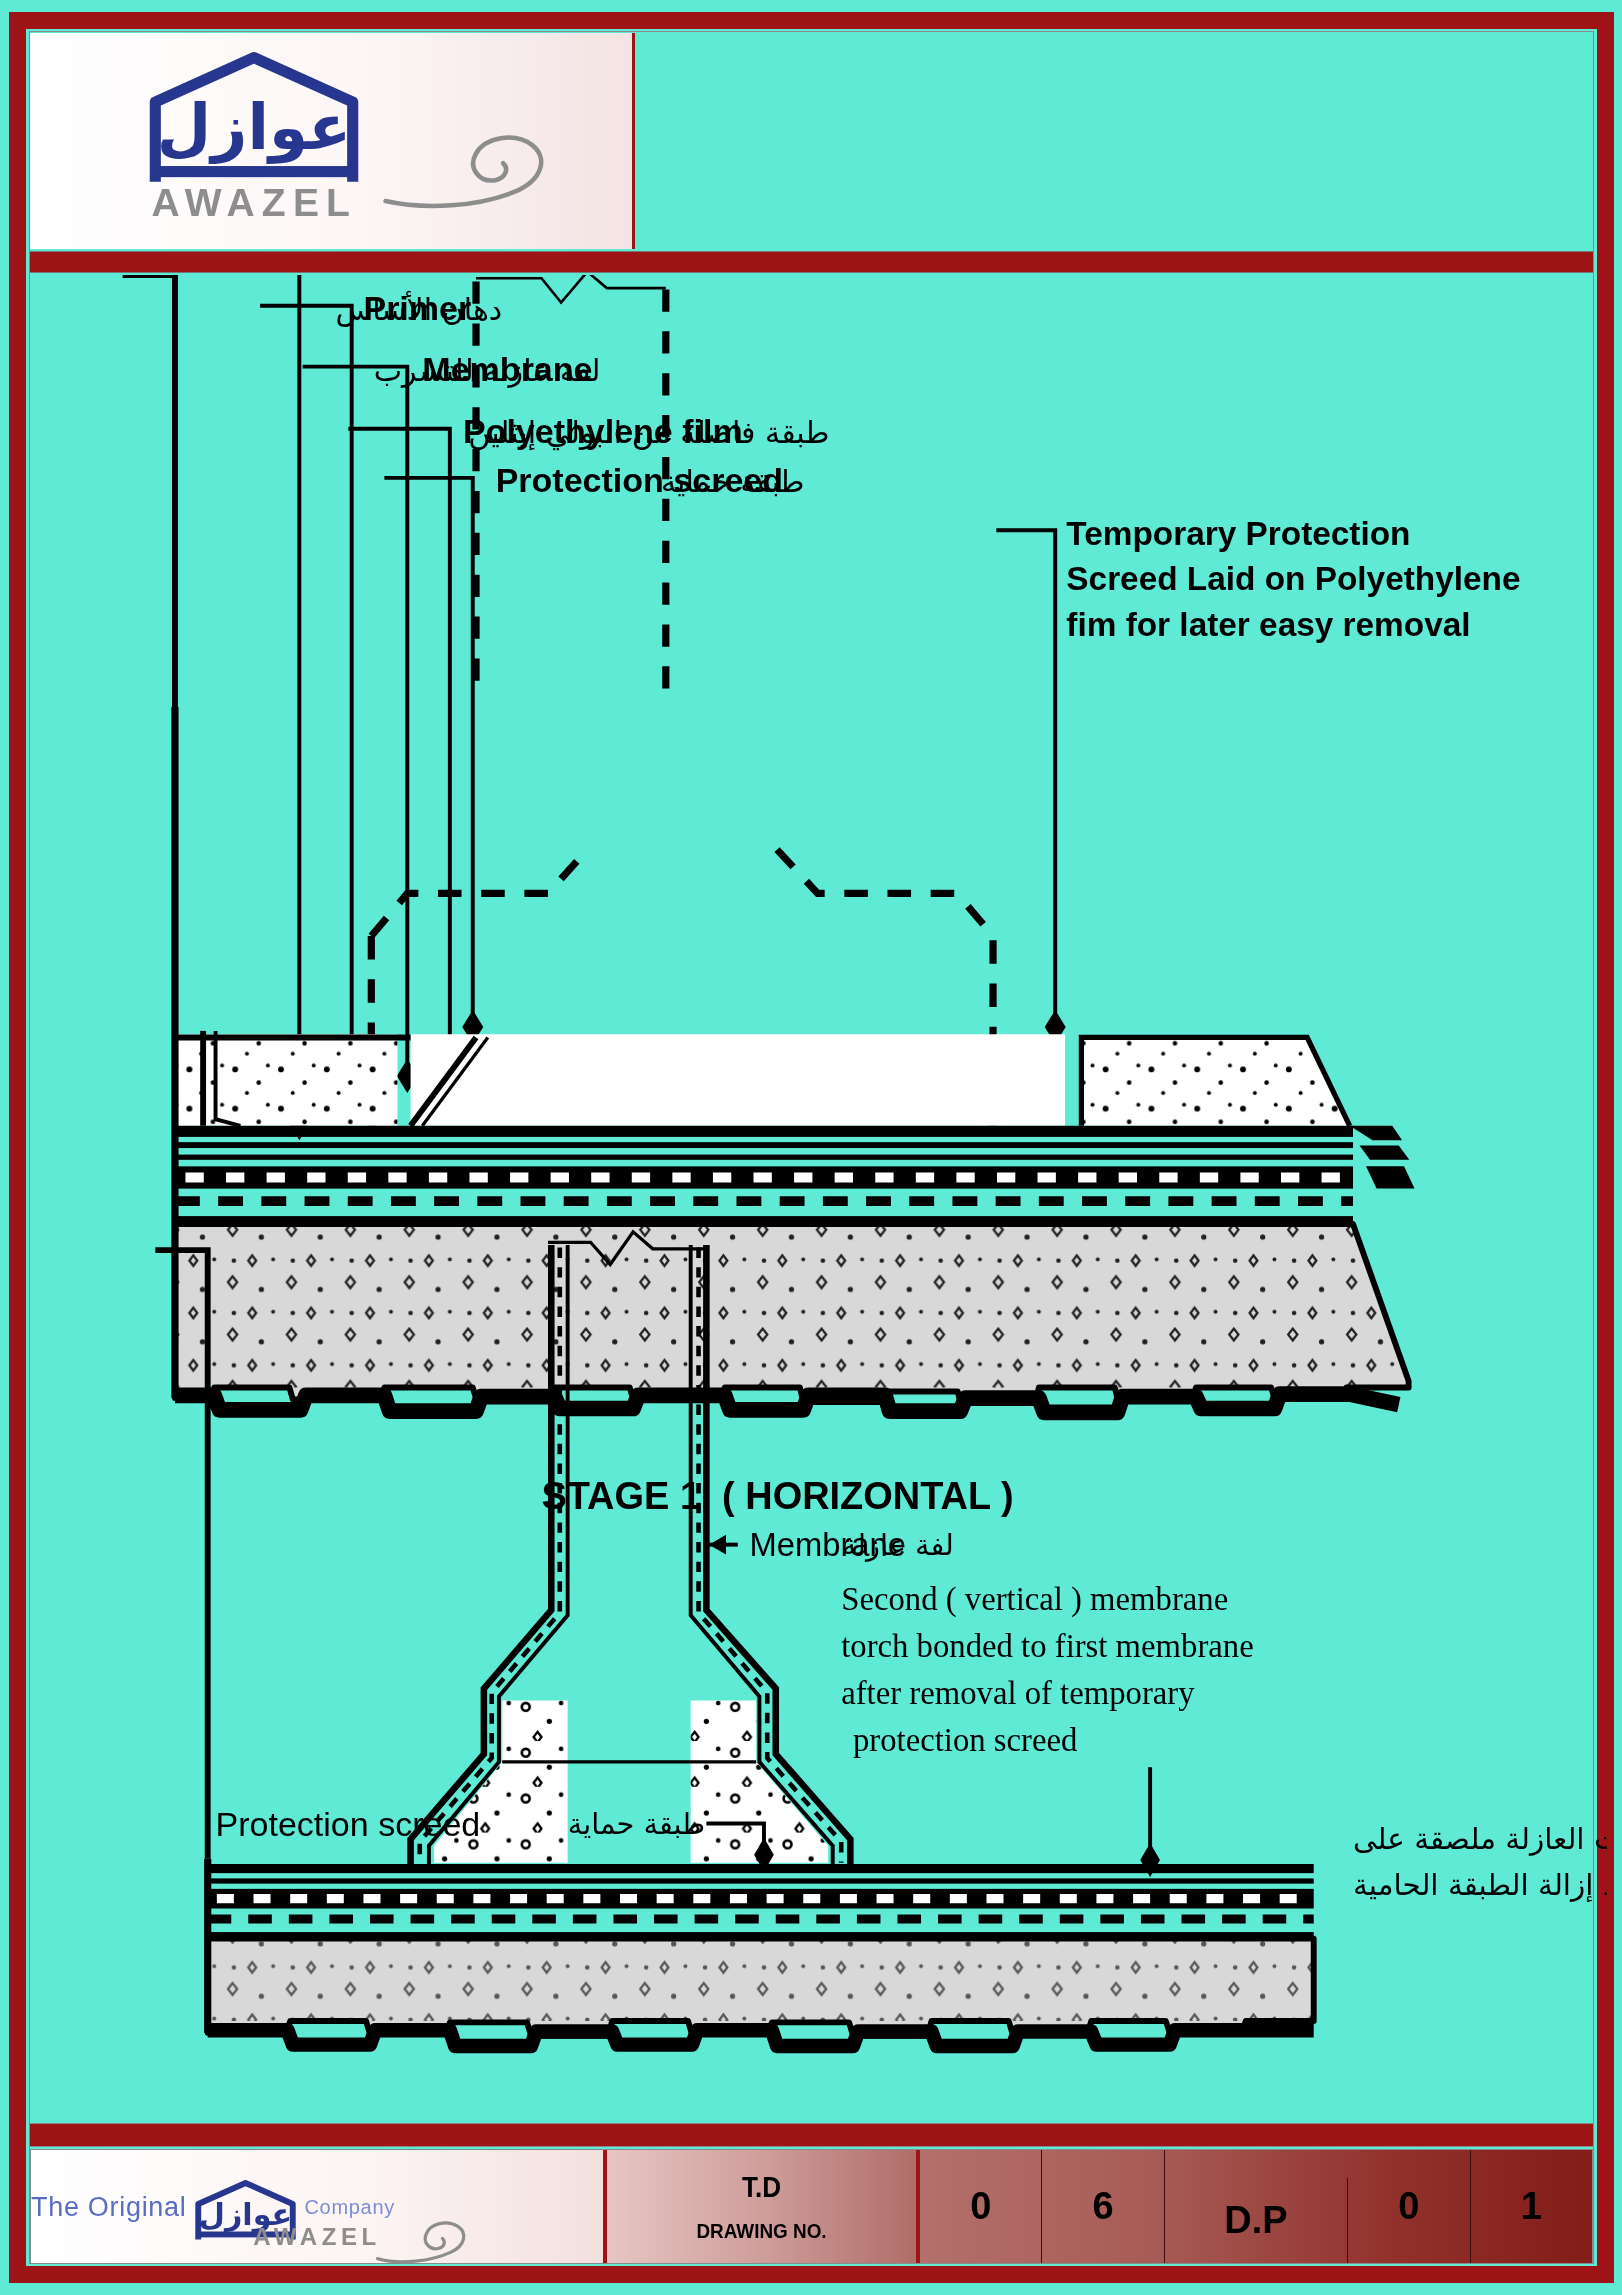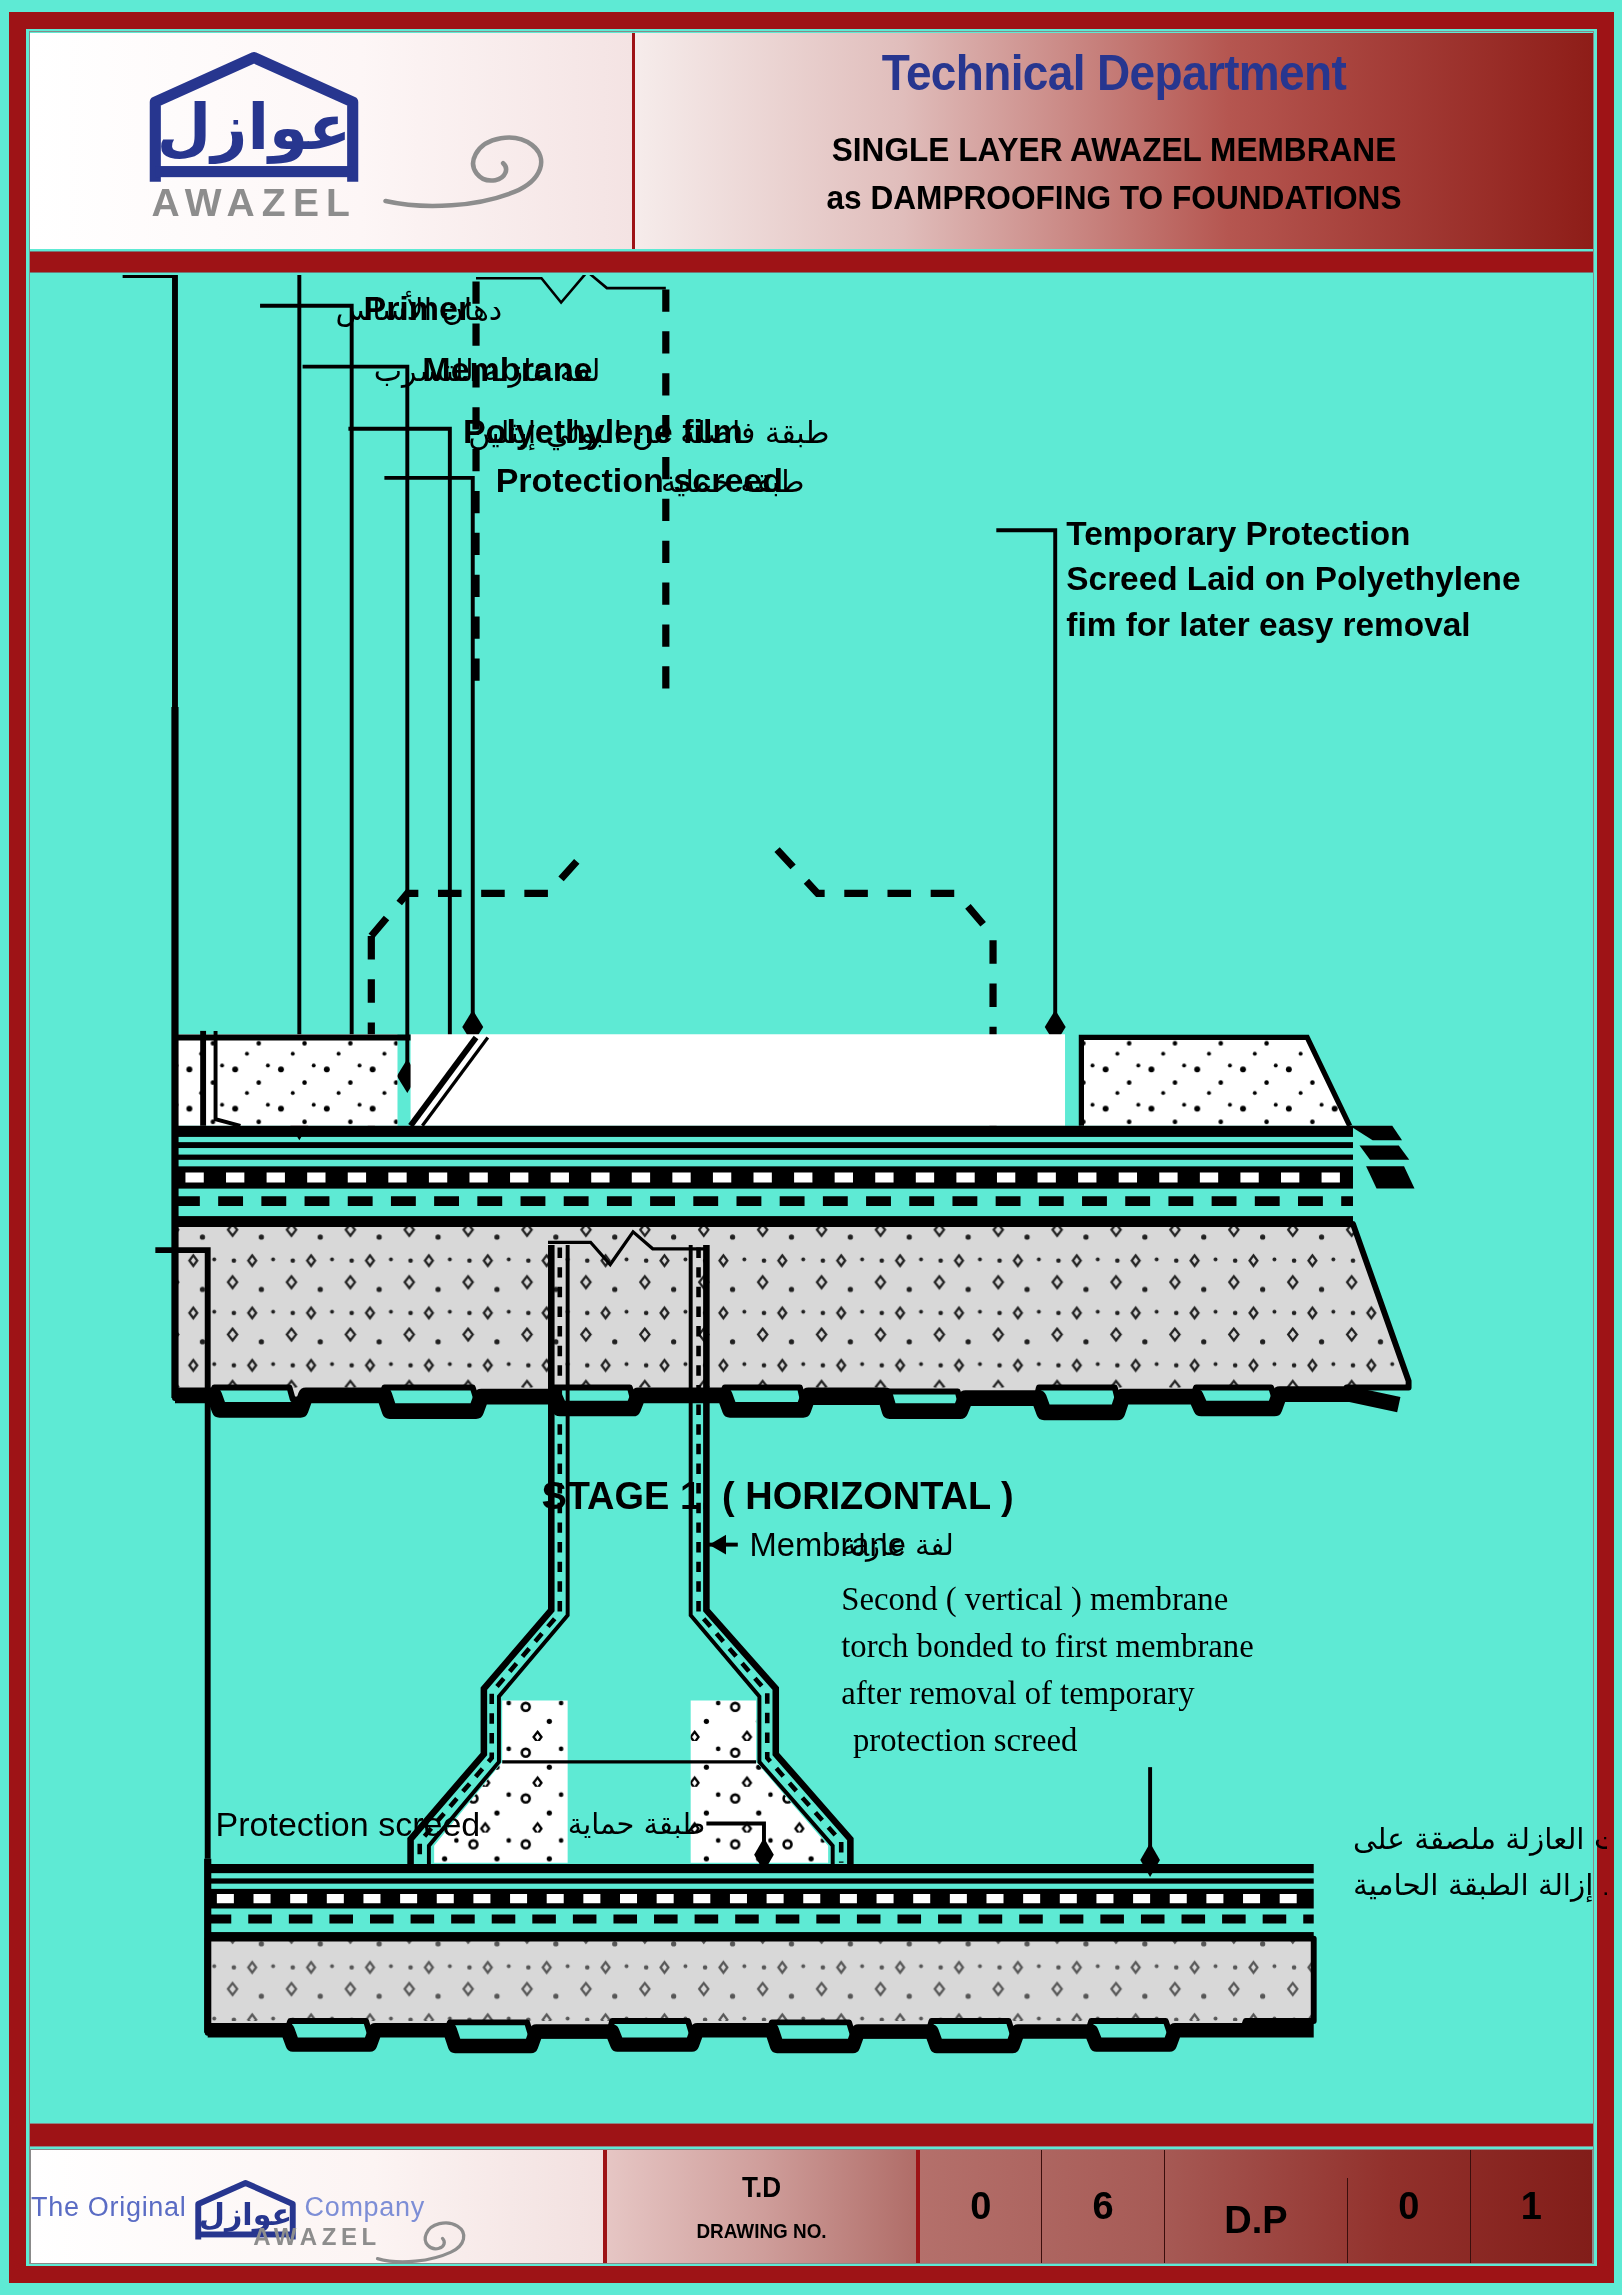--- a/index.html
+++ b/index.html
@@ -50,21 +50,21 @@
     border:1.3px solid #8a8a8a;box-sizing:border-box;}
 
   .f-by{width:389px;background:#fff;position:relative;border-right:4.6px solid #9e1316;box-sizing:border-box;}
   .f-by .l1{position:absolute;left:27.5px;top:25px;font-size:21.6px;font-weight:bold;color:#000;transform:scaleX(0.9);}
   .f-by .l2{position:absolute;left:72px;top:71px;font-size:19.6px;font-weight:bold;color:#000;transform:scaleX(0.9);}
 
   .f-brand{width:576px;position:relative;background:linear-gradient(to right,#ffffff 0%,#fcf4f3 60%,#f2e0df 100%);
     border-right:4.6px solid #9e1316;box-sizing:border-box;}
   .brand-row{position:absolute;left:0;right:0;top:26px;display:flex;align-items:center;}
   .brand-the{font-size:27px;color:#5a6cc4;font-weight:normal;letter-spacing:0.7px;}
-  .brand-co{font-size:27px;color:#7d8ed6;font-weight:normal;letter-spacing:0.7px;}
+  .brand-co{font-size:20px;color:#7d8ed6;font-weight:normal;letter-spacing:0.7px;}
   .brand-arch{width:105px;height:63px;margin:0 6.5px;position:relative;top:2.6px;}
   .brand-awazel{position:absolute;left:50%;transform:translateX(-50%);top:73px;width:236px;text-align:center;
     font-size:24px;font-weight:bold;color:#8d8d8d;letter-spacing:4.6px;}
   .brand-swirl{position:absolute;left:60%;top:67px;width:98px;height:52px;}
 
   .f-td{width:313px;position:relative;background:linear-gradient(to right,#e6c6c4 0%,#cf9e9b 50%,#b06d68 100%);
     border-right:4.6px solid #9e1316;box-sizing:border-box;}
   .f-td .td{position:absolute;left:0;right:0;top:21px;text-align:center;font-size:29px;font-weight:bold;color:#000;
     transform:scaleX(0.9);}
   .f-td .dn{position:absolute;left:0;right:0;top:69px;text-align:center;font-size:21px;font-weight:bold;color:#000;
@@ -98,25 +98,20 @@
 
         <div class="logo-awazel">AWAZEL</div>
 
         <svg class="logo-swirl" viewBox="0 0 270 150">
           <path d="M8 118 C70 132 150 126 205 104 C248 86 258 52 232 32
                    C206 12 160 20 146 46 C134 68 152 90 176 86 C192 83 197 68 188 60" fill="none" stroke="#8d8d8d" stroke-width="7" stroke-linecap="round"></path>
         </svg>
       </div>
     </div>
 
-    <div class="header-title">
-      <div class="tech-dept">Technical Department</div>
-      <div class="sub1">SINGLE LAYER AWAZEL MEMBRANE</div>
-      <div class="sub2">as DAMPROOFING TO FOUNDATIONS</div>
-    </div>
   </div>
 
   <div class="hdr-sep"></div>
 
   <div class="canvas">
   <svg width="1563" height="1839" viewBox="0 0 2388 2810" font-family="'Liberation Sans',sans-serif">
 
     <defs>
       <pattern id="stipA" width="70" height="60" patternUnits="userSpaceOnUse">
         <circle cx="12" cy="14" r="4.5" fill="#000"></circle>

